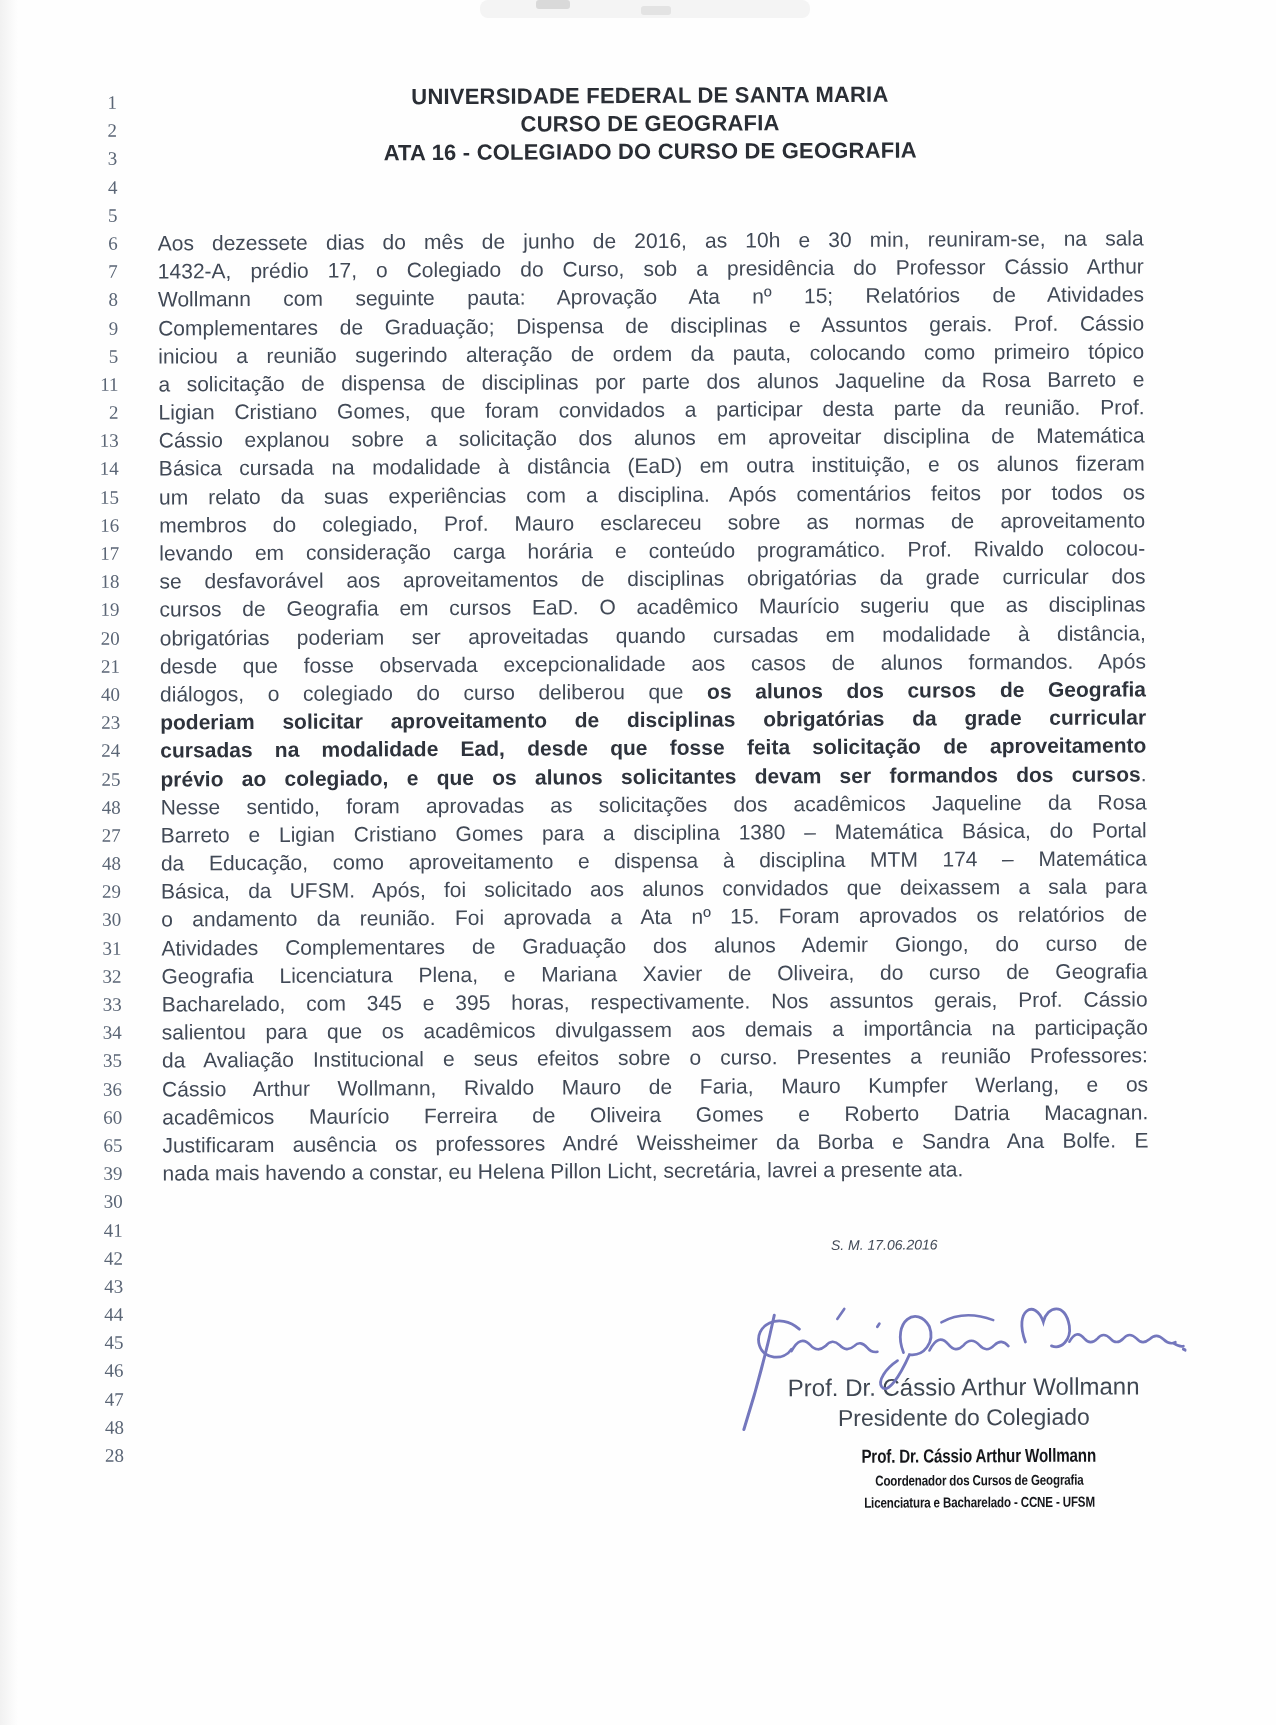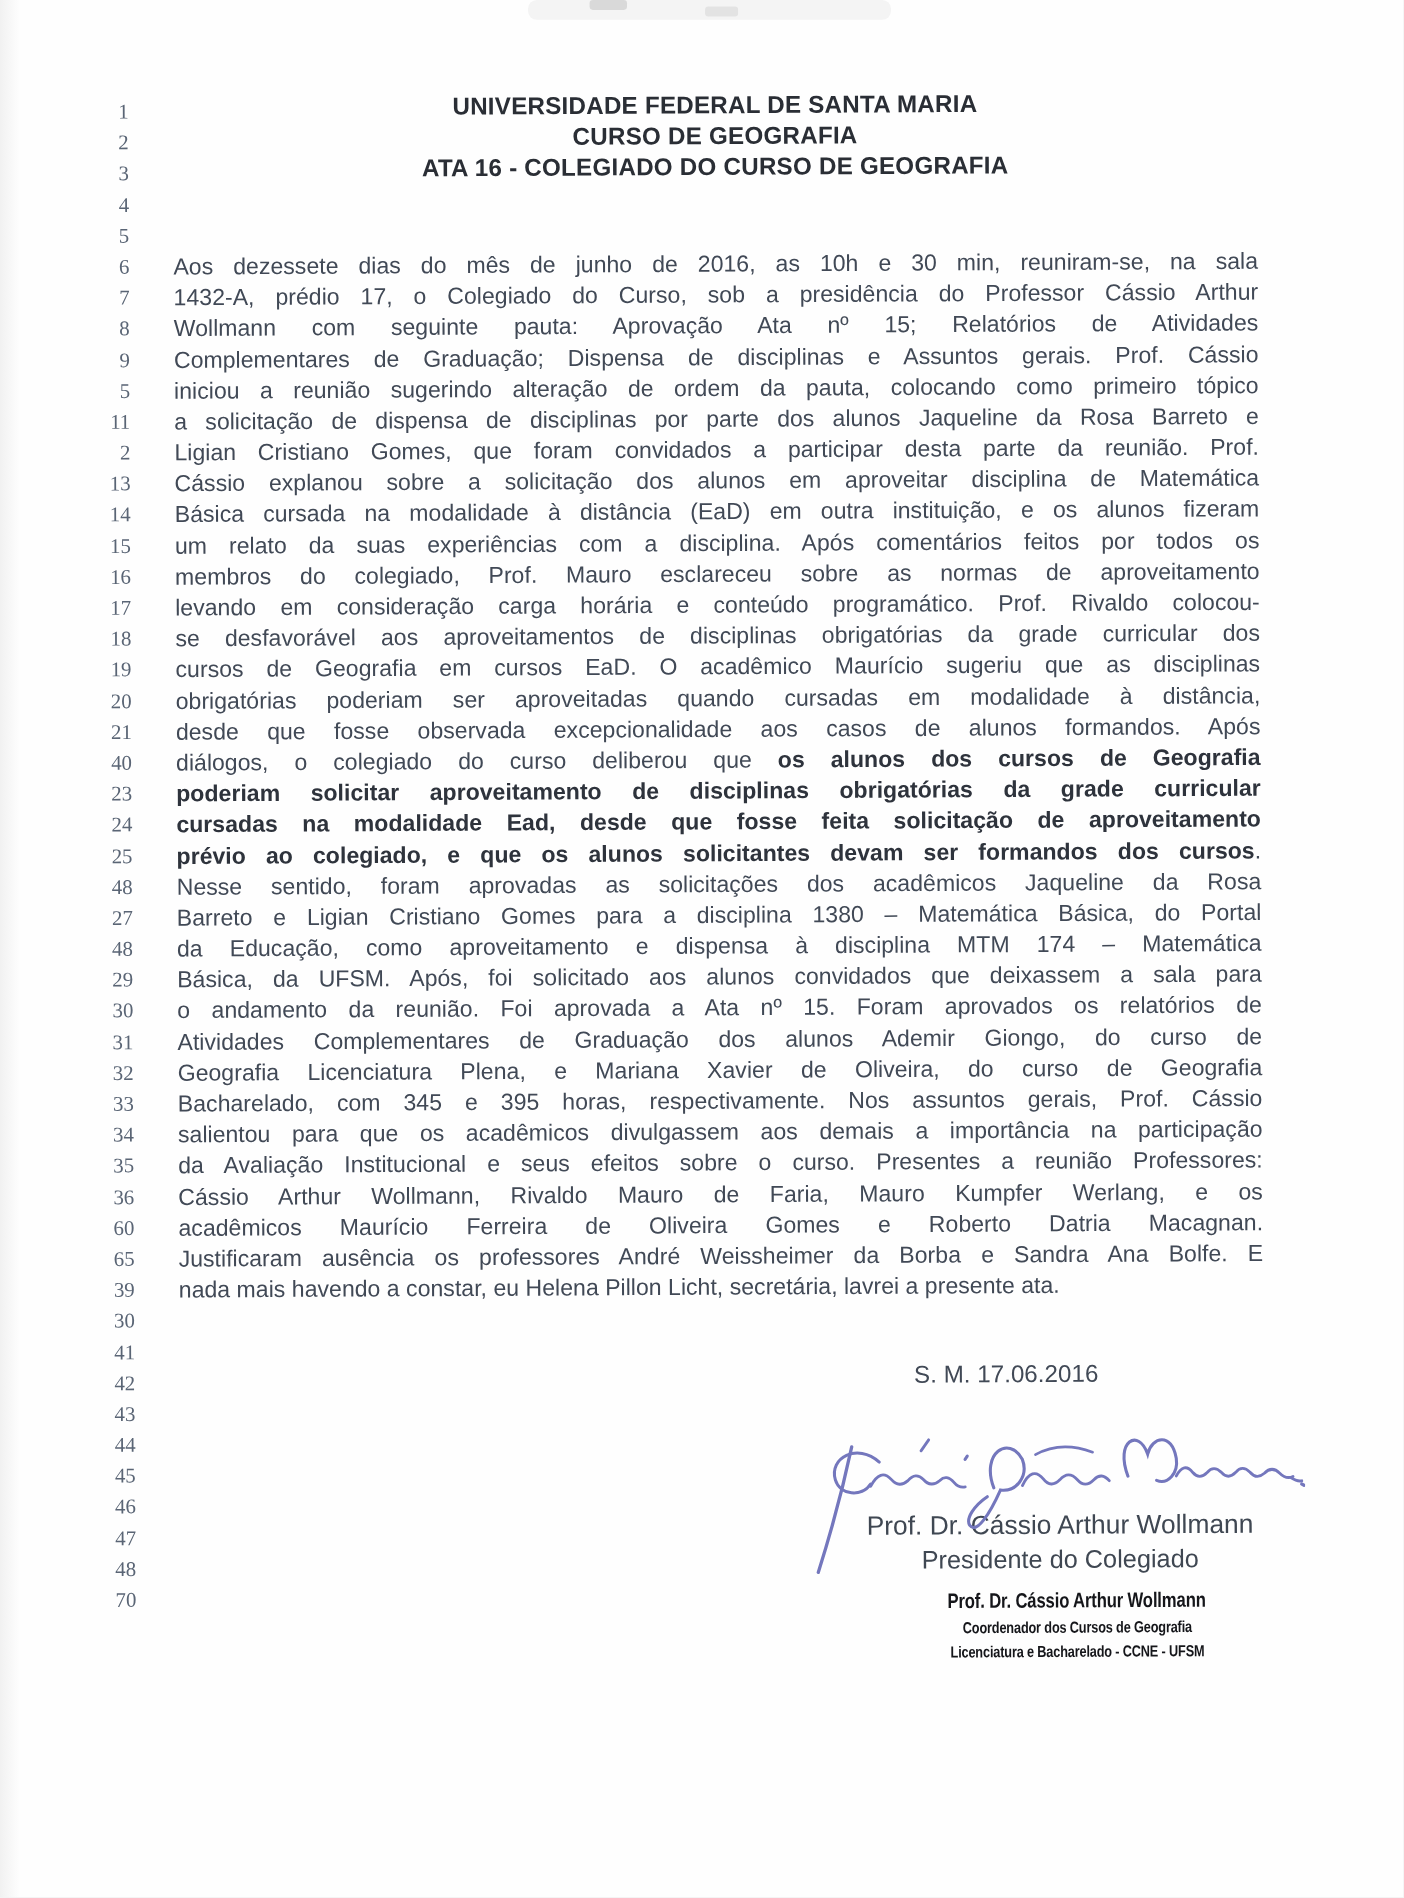--- a/index.html
+++ b/index.html
@@ -33,21 +33,21 @@
     color:#5a6575;
   }
   .line-text{
     width:986px;margin-left:40px;
     font-size:21px;line-height:28.2px;white-space:nowrap;
     color:#414956;
   }
   .line-text.just{white-space:normal;text-align:justify;text-align-last:justify;}
   .line-text .b{font-weight:bold;color:#2e333c;}
 
-  .date-line{position:absolute;left:828px;top:1238px;font-size:22px;color:#414956;}
+  .date-line{position:absolute;left:828px;top:1238px;font-size:14px;color:#414956;font-style:italic;}
 
   .sig-svg{position:absolute;left:638px;top:1300px;width:545px;height:152px;z-index:3;}
   .sig-caption{
     position:absolute;left:760px;top:1374px;width:400px;text-align:center;
     color:#3f4752;z-index:2;
   }
   .sig-caption .cap1{font-size:24px;line-height:30px;}
   .sig-caption .cap2{font-size:23px;line-height:30px;}
 
   .stamp{
@@ -262,21 +262,21 @@
         </div>
         <div class="row">
           <span class="num">47</span>
           <div class="line-text"></div>
         </div>
         <div class="row">
           <span class="num">48</span>
           <div class="line-text"></div>
         </div>
         <div class="row">
-          <span class="num">70</span>
+          <span class="num">28</span>
           <div class="line-text"></div>
         </div>
       </div>
 
     <div class="date-line">S. M. 17.06.2016</div>
 
     <svg class="sig-svg" id="sig-svg" viewBox="0 0 545 152" aria-label="signature">
 
       <path d="M133,16 C126,48 113,96 102,130" fill="none" stroke-width="3" stroke-linecap="round" stroke="#7477bd"></path>
 

